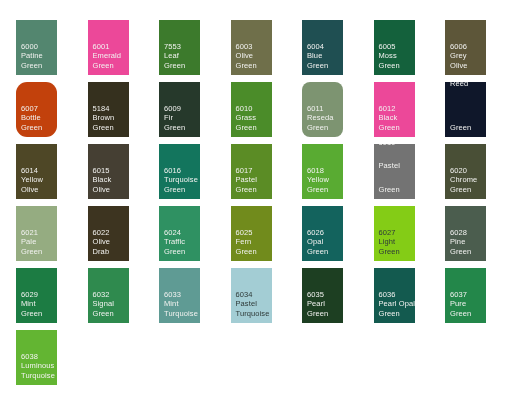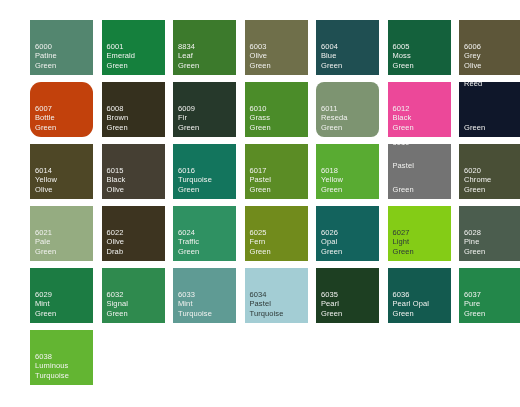--- a/index.html
+++ b/index.html
@@ -23,29 +23,28 @@
   }
   .swatch-grid {
     display: grid;
     grid-template-columns: repeat(7, 71.5px);
     grid-auto-rows: 62px;
     column-gap: 0px;
     row-gap: 0px;
   }
   .swatch {
     position: relative;
-    width: 63px;
+    width: 41px;
     height: 55px;
     box-sizing: border-box;
     display: flex;
     flex-direction: column;
     justify-content: flex-end;
     padding: 0 0 5px 5px;
     overflow: hidden;
-    margin-left: 14px;
   }
   .swatch .code,
   .swatch .nm1,
   .swatch .nm2 {
     display: block;
     font-size: 7.5px;
     line-height: 9.4px;
     letter-spacing: 0.1px;
     white-space: nowrap;
     font-family: "Liberation Sans", sans-serif;
@@ -64,27 +63,27 @@
 </head>
 <body>
 
 <div id="chart">
   <div class="swatch-grid">
       <div class="swatch light-text" style="background: rgb(83, 134, 111);">
         <span class="code">6000</span>
         <span class="nm1">Patine</span>
         <span class="nm2">Green</span>
       </div>
-      <div class="swatch light-text" style="background: #15803d;">
+      <div class="swatch light-text" style="background: #ec4899;">
         <span class="code">6001</span>
         <span class="nm1">Emerald</span>
         <span class="nm2">Green</span>
       </div>
       <div class="swatch light-text" style="background: rgb(60, 122, 44);">
-        <span class="code">8834</span>
+        <span class="code">7553</span>
         <span class="nm1">Leaf</span>
         <span class="nm2">Green</span>
       </div>
       <div class="swatch light-text" style="background: rgb(111, 111, 74);">
         <span class="code">6003</span>
         <span class="nm1">Olive</span>
         <span class="nm2">Green</span>
       </div>
       <div class="swatch light-text" style="background: rgb(31, 79, 82);">
         <span class="code">6004</span>
@@ -100,21 +99,21 @@
         <span class="code">6006</span>
         <span class="nm1">Grey</span>
         <span class="nm2">Olive</span>
       </div>
       <div class="swatch light-text" style="background: #c2410c; border-radius: 11px;">
         <span class="code">6007</span>
         <span class="nm1">Bottle</span>
         <span class="nm2">Green</span>
       </div>
       <div class="swatch light-text" style="background: rgb(53, 48, 30);">
-        <span class="code">6008</span>
+        <span class="code">5184</span>
         <span class="nm1">Brown</span>
         <span class="nm2">Green</span>
       </div>
       <div class="swatch light-text" style="background: rgb(38, 57, 43);">
         <span class="code">6009</span>
         <span class="nm1">Fir</span>
         <span class="nm2">Green</span>
       </div>
       <div class="swatch light-text" style="background: rgb(75, 140, 41);">
         <span class="code">6010</span>

